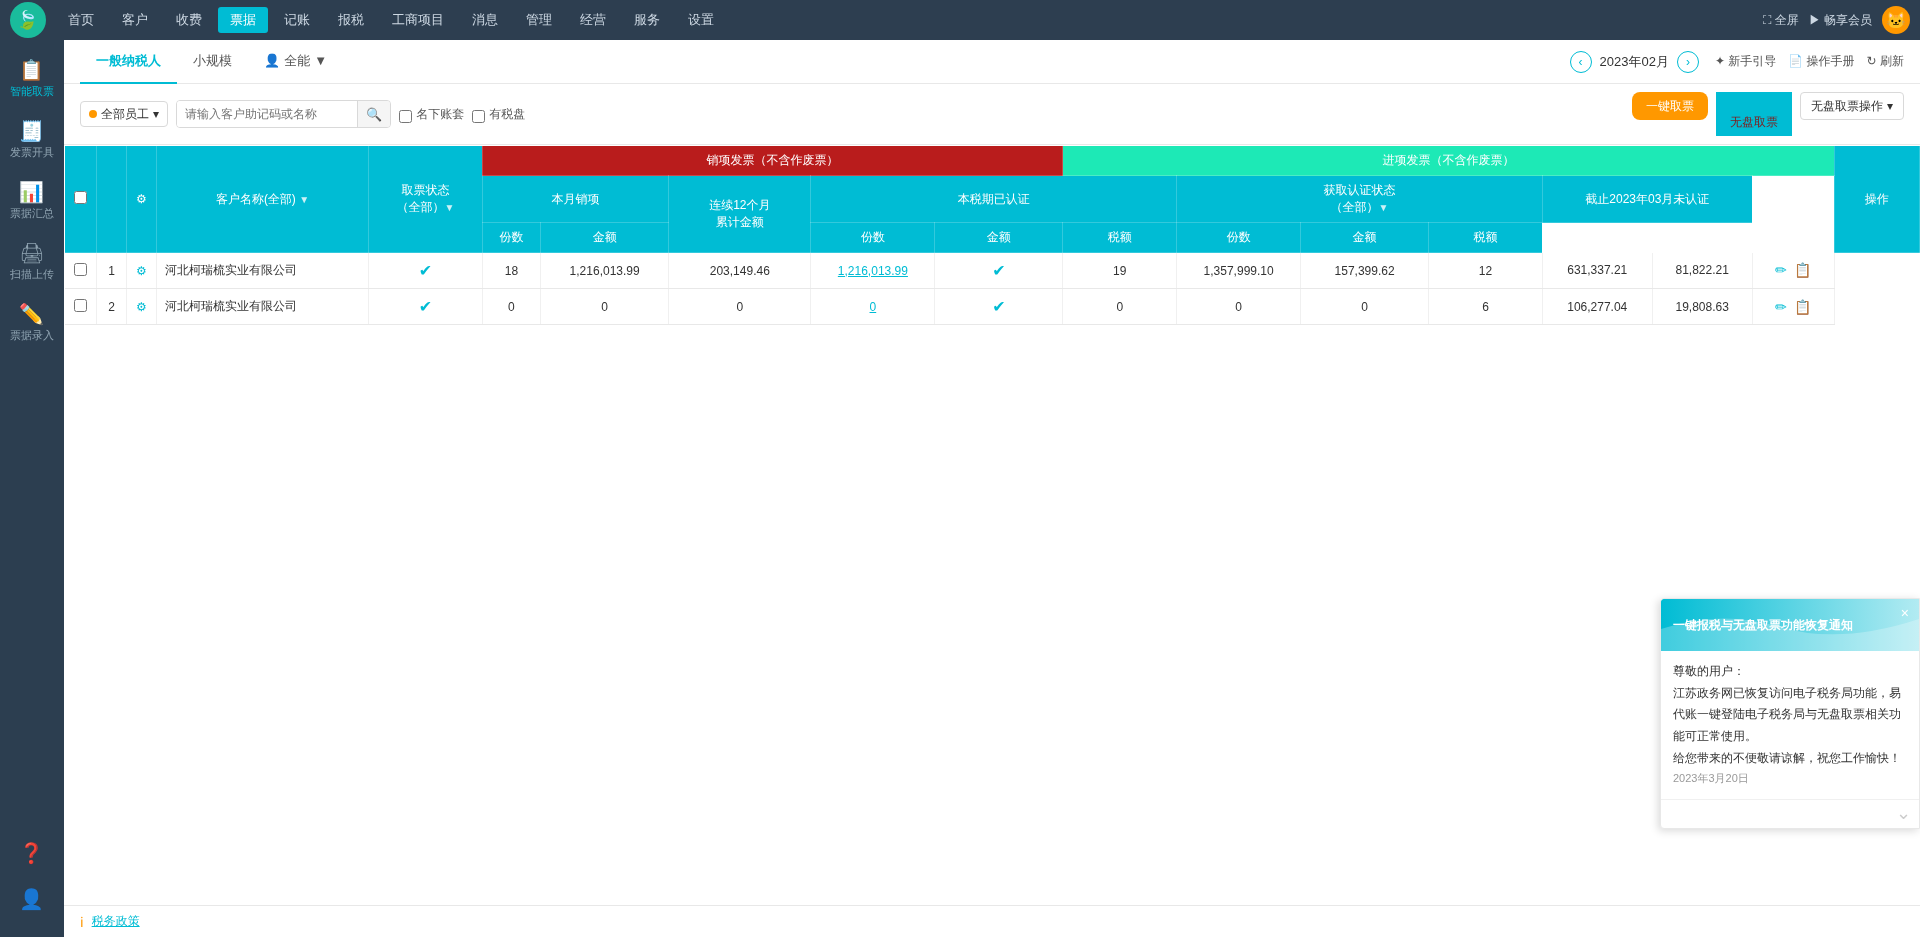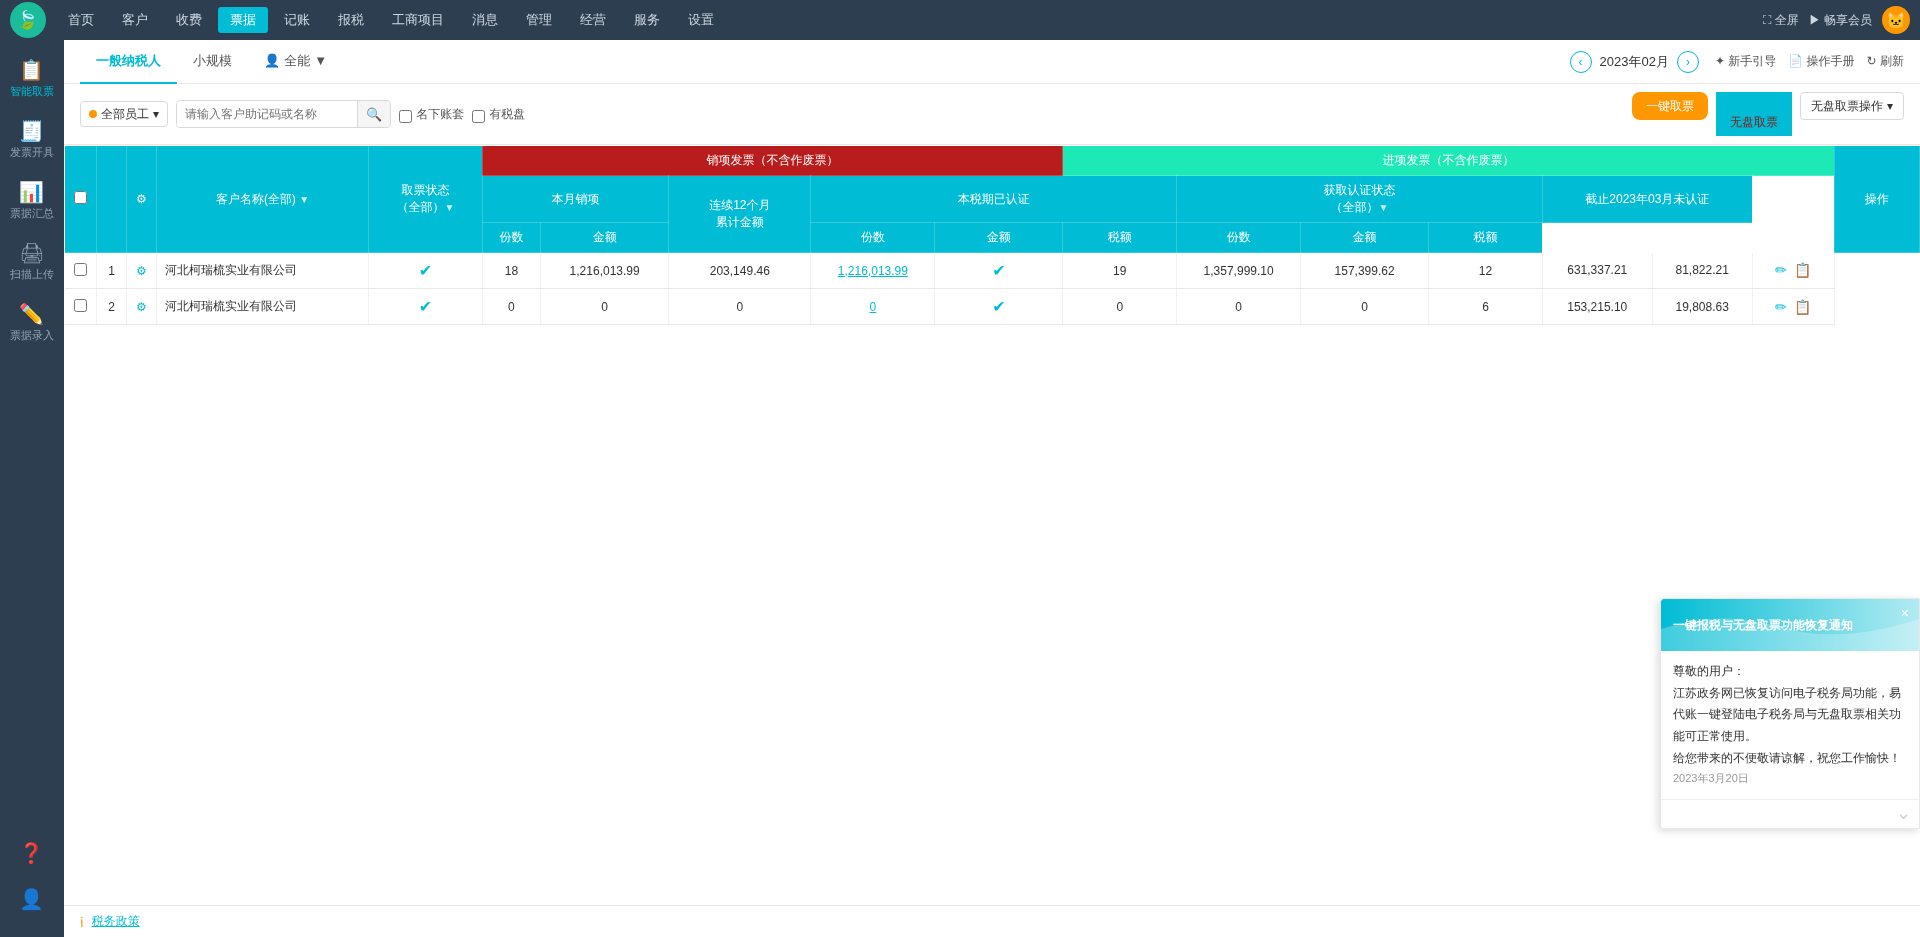--- a/index.html
+++ b/index.html
@@ -573,21 +573,21 @@
             <td><span class="check-icon">✔</span></td>
             <td>0</td>
             <td>0</td>
             <td>0</td>
             <td><span class="link-text">0</span></td>
             <td><span class="check-icon">✔</span></td>
             <td>0</td>
             <td>0</td>
             <td>0</td>
             <td>6</td>
-            <td>153,215.10</td>
+            <td>106,277.04</td>
             <td>19,808.63</td>
             <td>
               <span class="action-icon">✏</span>
               <span class="action-icon">📋</span>
             </td>
           </tr>
         </tbody>
       </table>
     </div>
 

